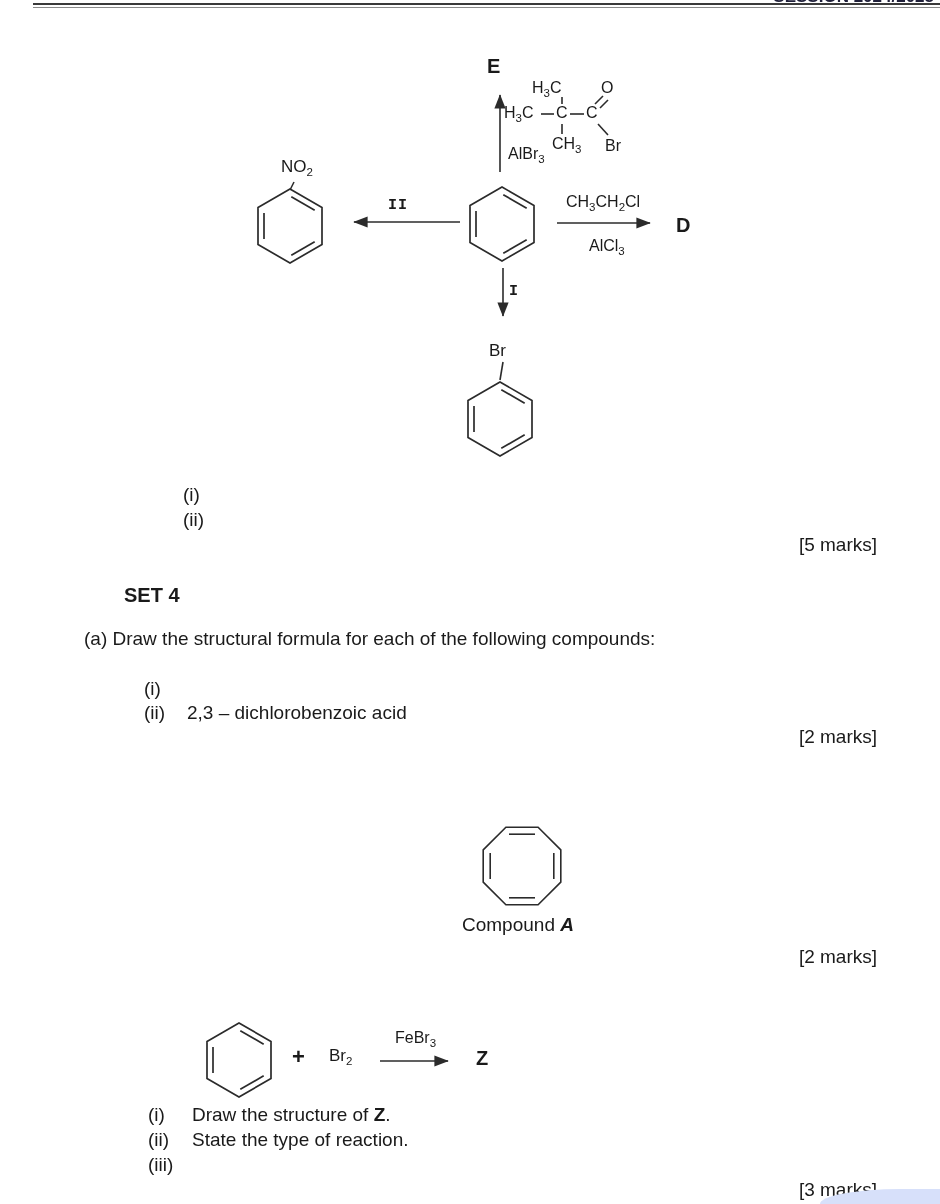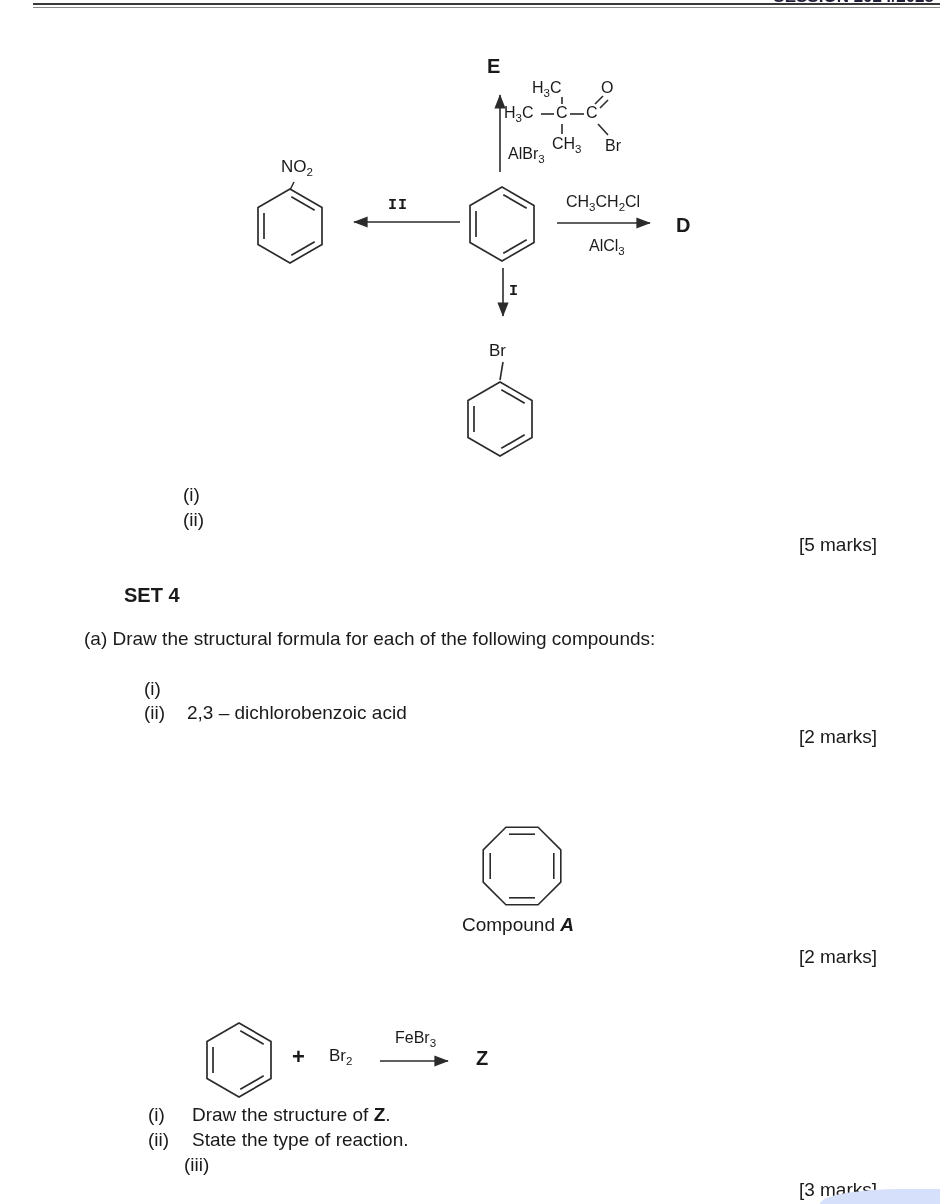--- a/index.html
+++ b/index.html
@@ -136,18 +136,18 @@
 
   <div class="t" style="left:292px;top:1044px;font-size:22px;font-weight:bold;">+</div>
   <div class="t chem17" style="left:329px;top:1046px;"><span>Br</span><span class="sub">2</span></div>
   <div class="t chem" style="left:395px;top:1028px;"><span>FeBr</span><span class="sub">3</span></div>
   <div class="t big" style="left:476px;top:1046px;">Z</div>
 
   <div class="t body" style="left:148px;top:1104px;">(i)</div>
   <div class="t body" style="left:192px;top:1104px;"><span>Draw the structure of </span><span class="b">Z</span><span>.</span></div>
   <div class="t body" style="left:148px;top:1129px;">(ii)</div>
   <div class="t body" style="left:192px;top:1129px;">State the type of reaction.</div>
-  <div class="t body" style="left:148px;top:1154px;margin-left:36px;">(iii)</div>
+  <div class="t body" style="left:148px;top:1154px;">(iii)</div>
   <div class="t marks" style="top:1179px;">[3 marks]</div>
 
   <div id="corner-blob"></div>
 
 </div>
 
 </body></html>

